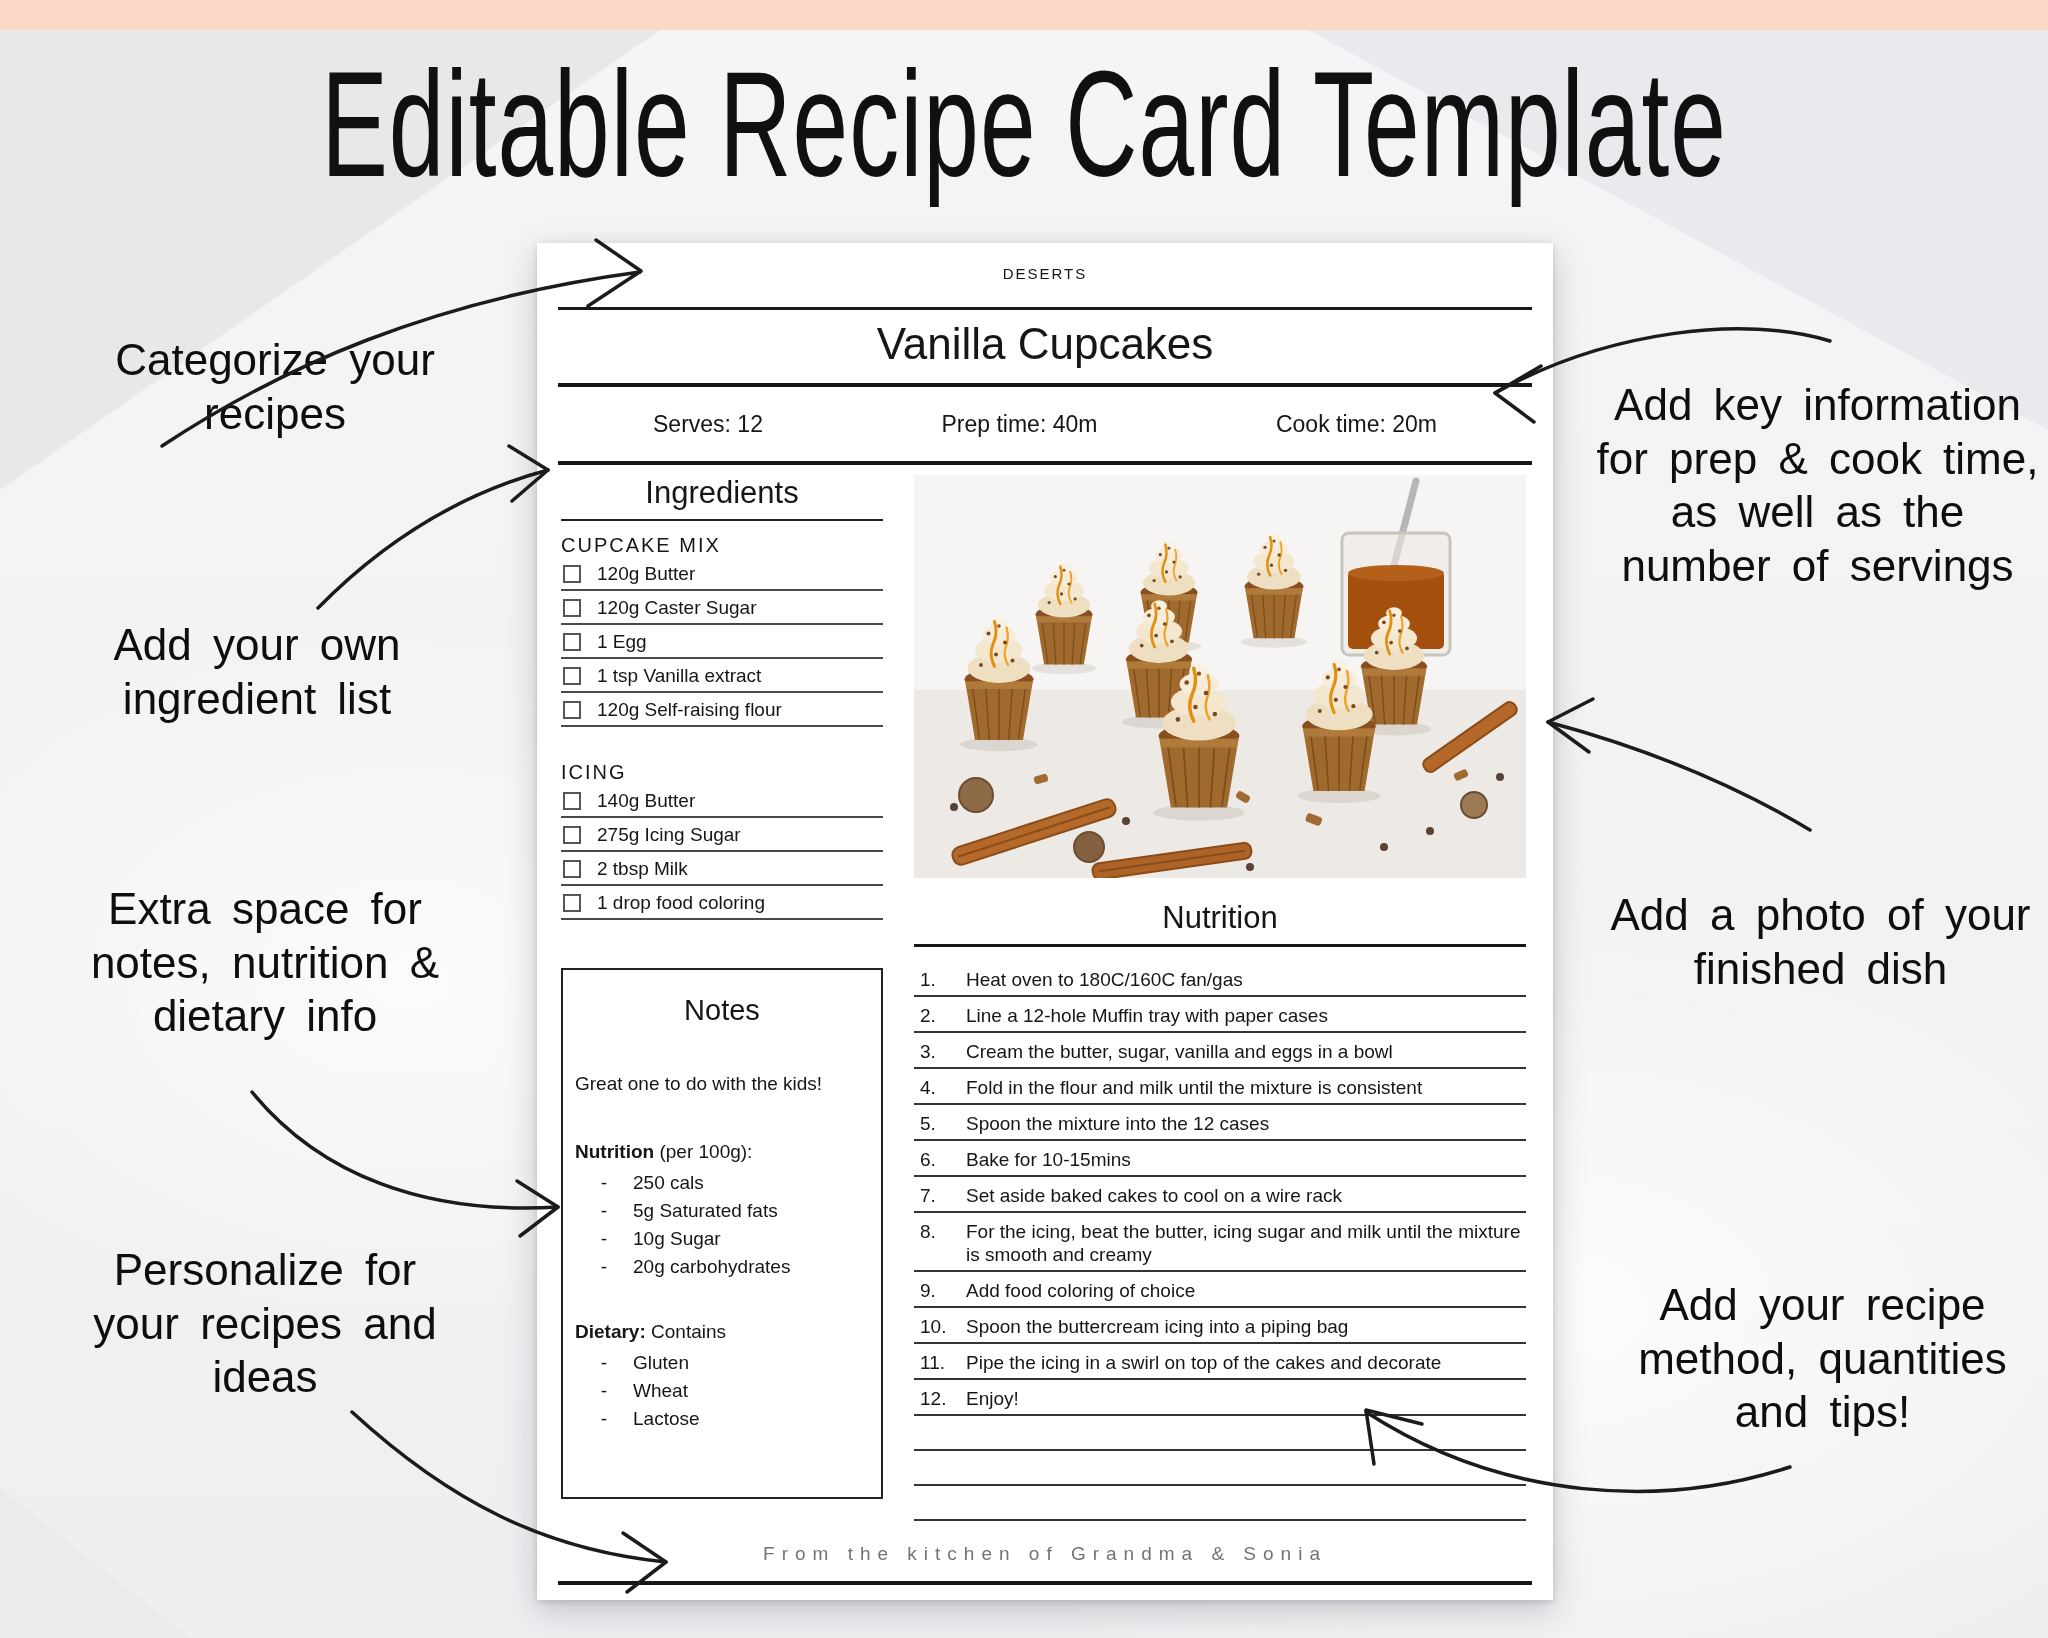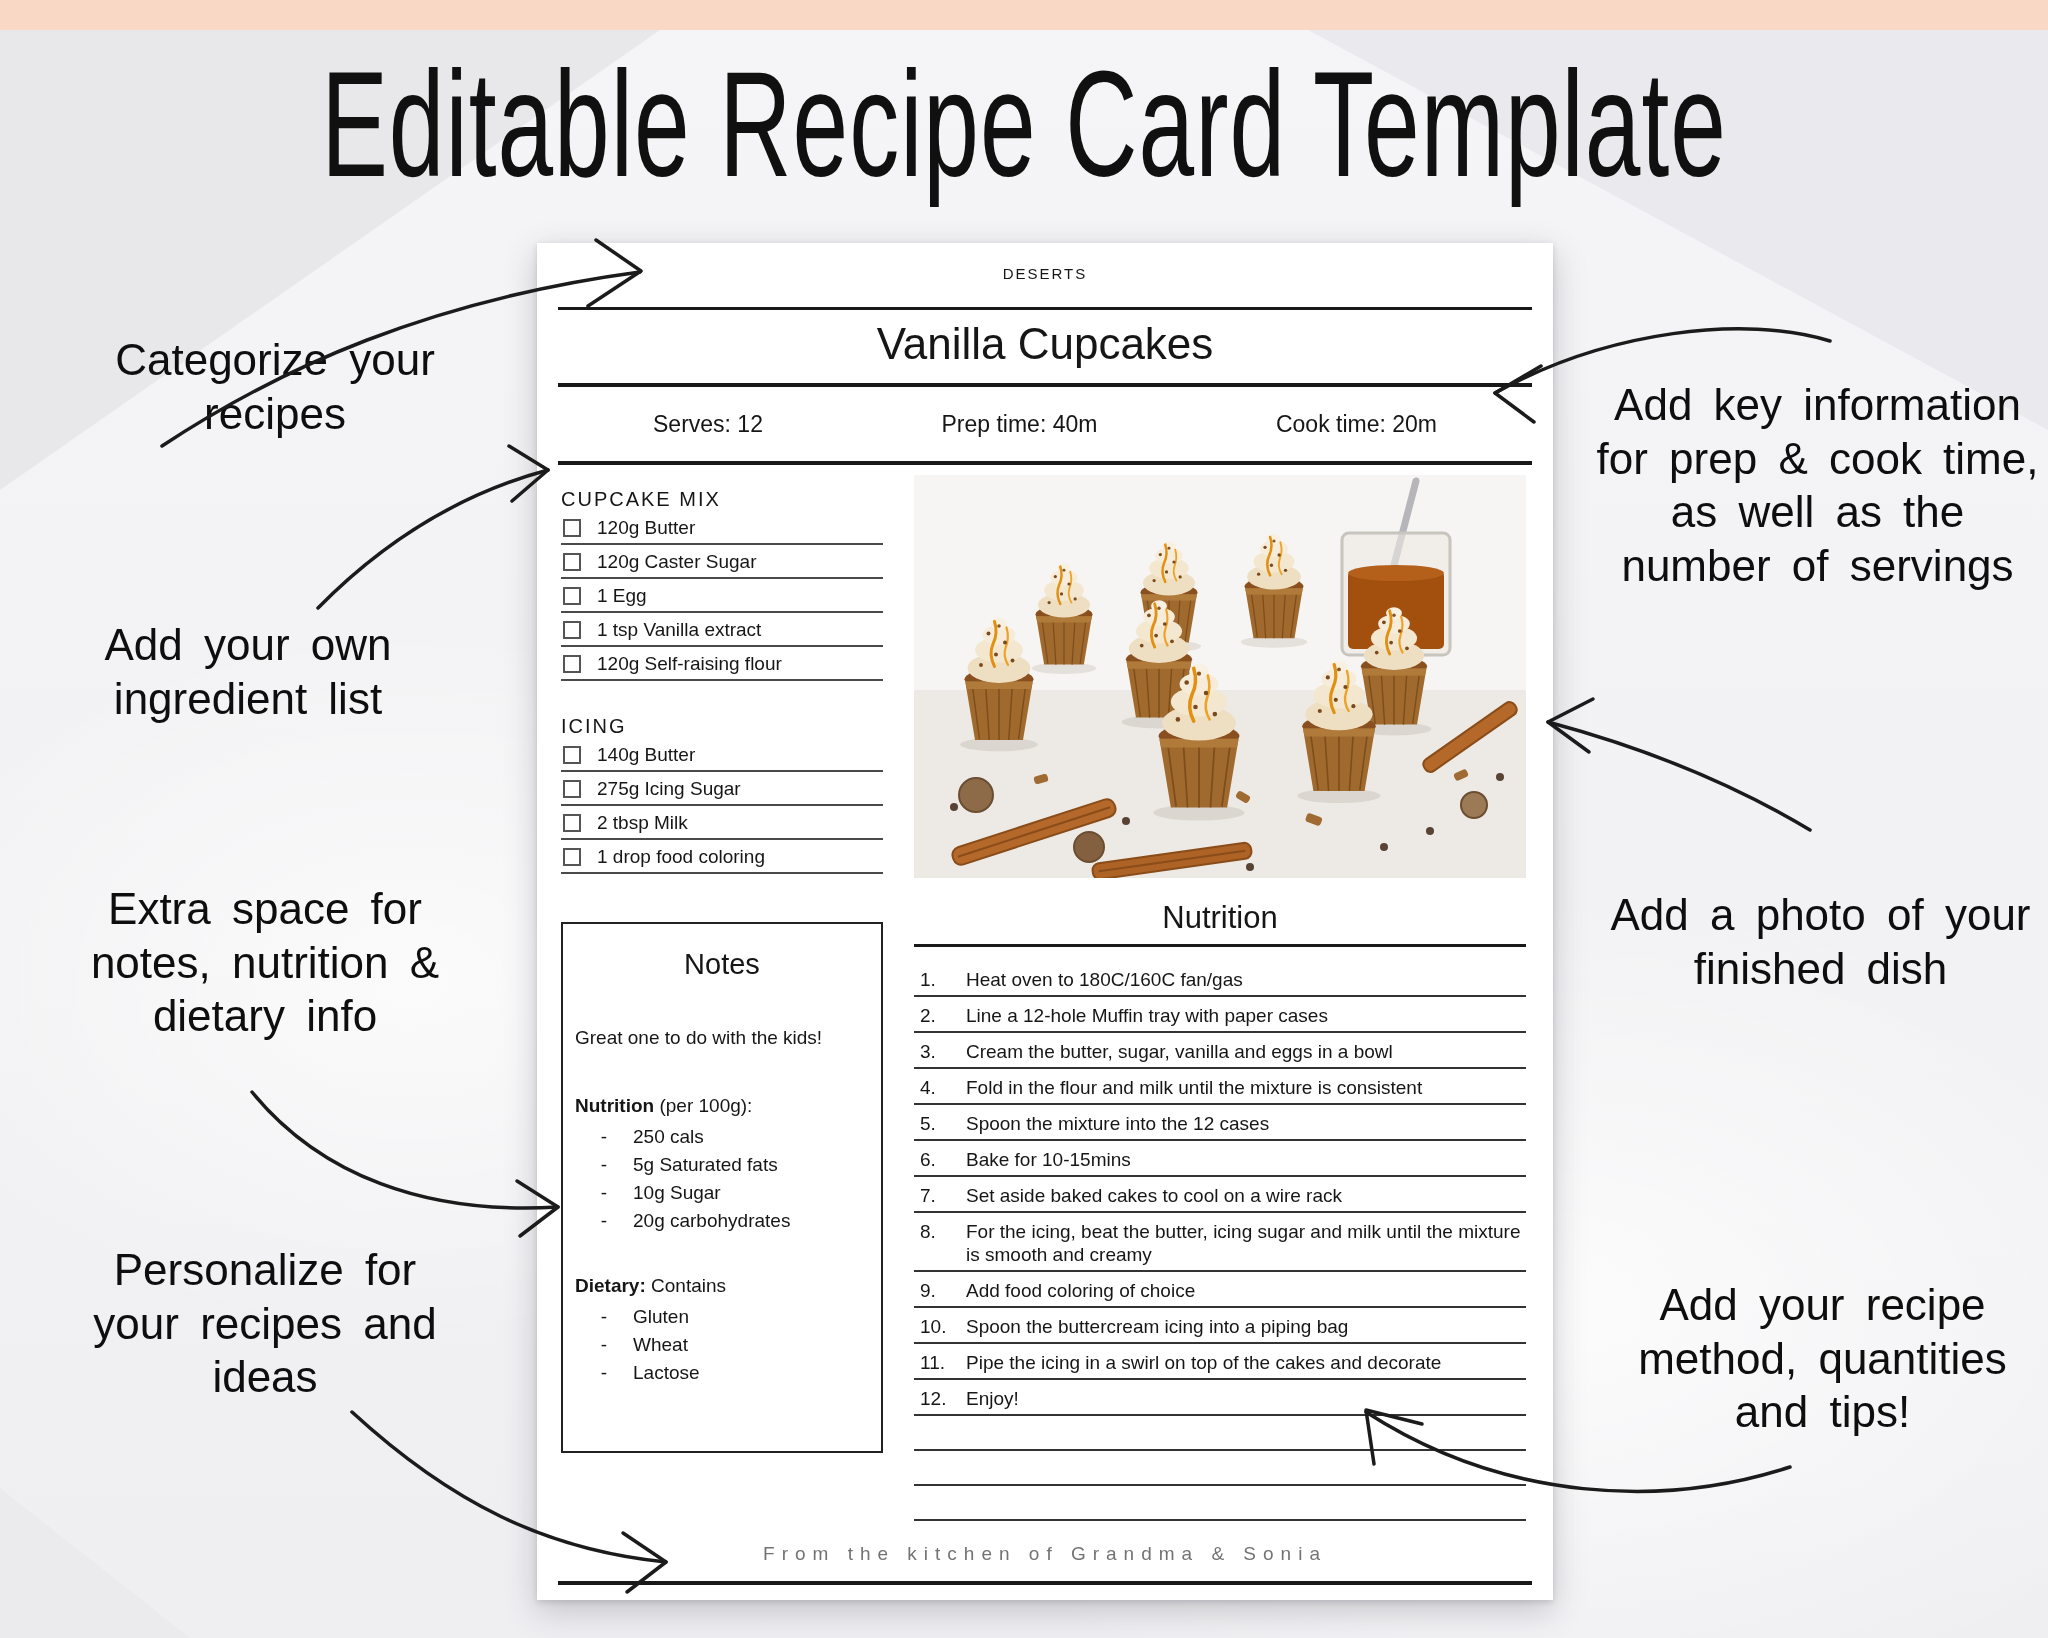--- a/index.html
+++ b/index.html
@@ -67,21 +67,21 @@
   .blank-line{height:33px;border-bottom:2px solid #333;}
 
   .foot{position:absolute;left:0;right:0;top:1300px;text-align:center;font-size:19px;
     letter-spacing:7px;color:#737373;}
   .r4{top:1338px;height:4px;}
 
   
   .ann{position:absolute;z-index:4;text-align:center;font-size:44px;line-height:1.22;
     word-spacing:9px;color:#0e0e0e;}
   .ann1{left:85px;top:333px;width:380px;}
-  .ann2{left:53px;top:618px;width:390px;}
+  .ann2{left:62px;top:618px;width:390px;}
   .ann3{left:55px;top:882px;width:420px;}
   .ann4{left:70px;top:1243px;width:390px;}
   .ann5{left:1595px;top:378px;width:445px;}
   .ann6{left:1608px;top:888px;width:425px;}
   .ann7{left:1605px;top:1278px;width:435px;}
 
   .arrows{position:absolute;left:0;top:0;z-index:5;pointer-events:none;}
 </style>
 </head>
 <body>
@@ -100,20 +100,21 @@
     <div class="recipe-title hw">Vanilla Cupcakes</div>
     <div class="rule r2"></div>
     <div class="meta hw">
       <span>Serves: 12</span>
       <span>Prep time: 40m</span>
       <span>Cook time: 20m</span>
     </div>
     <div class="rule r3"></div>
 
     <div class="col-left">
+      <div class="ing-head hw">Ingredients</div>
 
       <div class="grp-title hw">CUPCAKE MIX</div>
       <div class="ing-item">
         <span class="cbx"></span>
         <span class="hw">120g Butter</span>
         </div>
       <div class="ing-item">
         <span class="cbx"></span>
         <span class="hw">120g Caster Sugar</span>
         </div>

